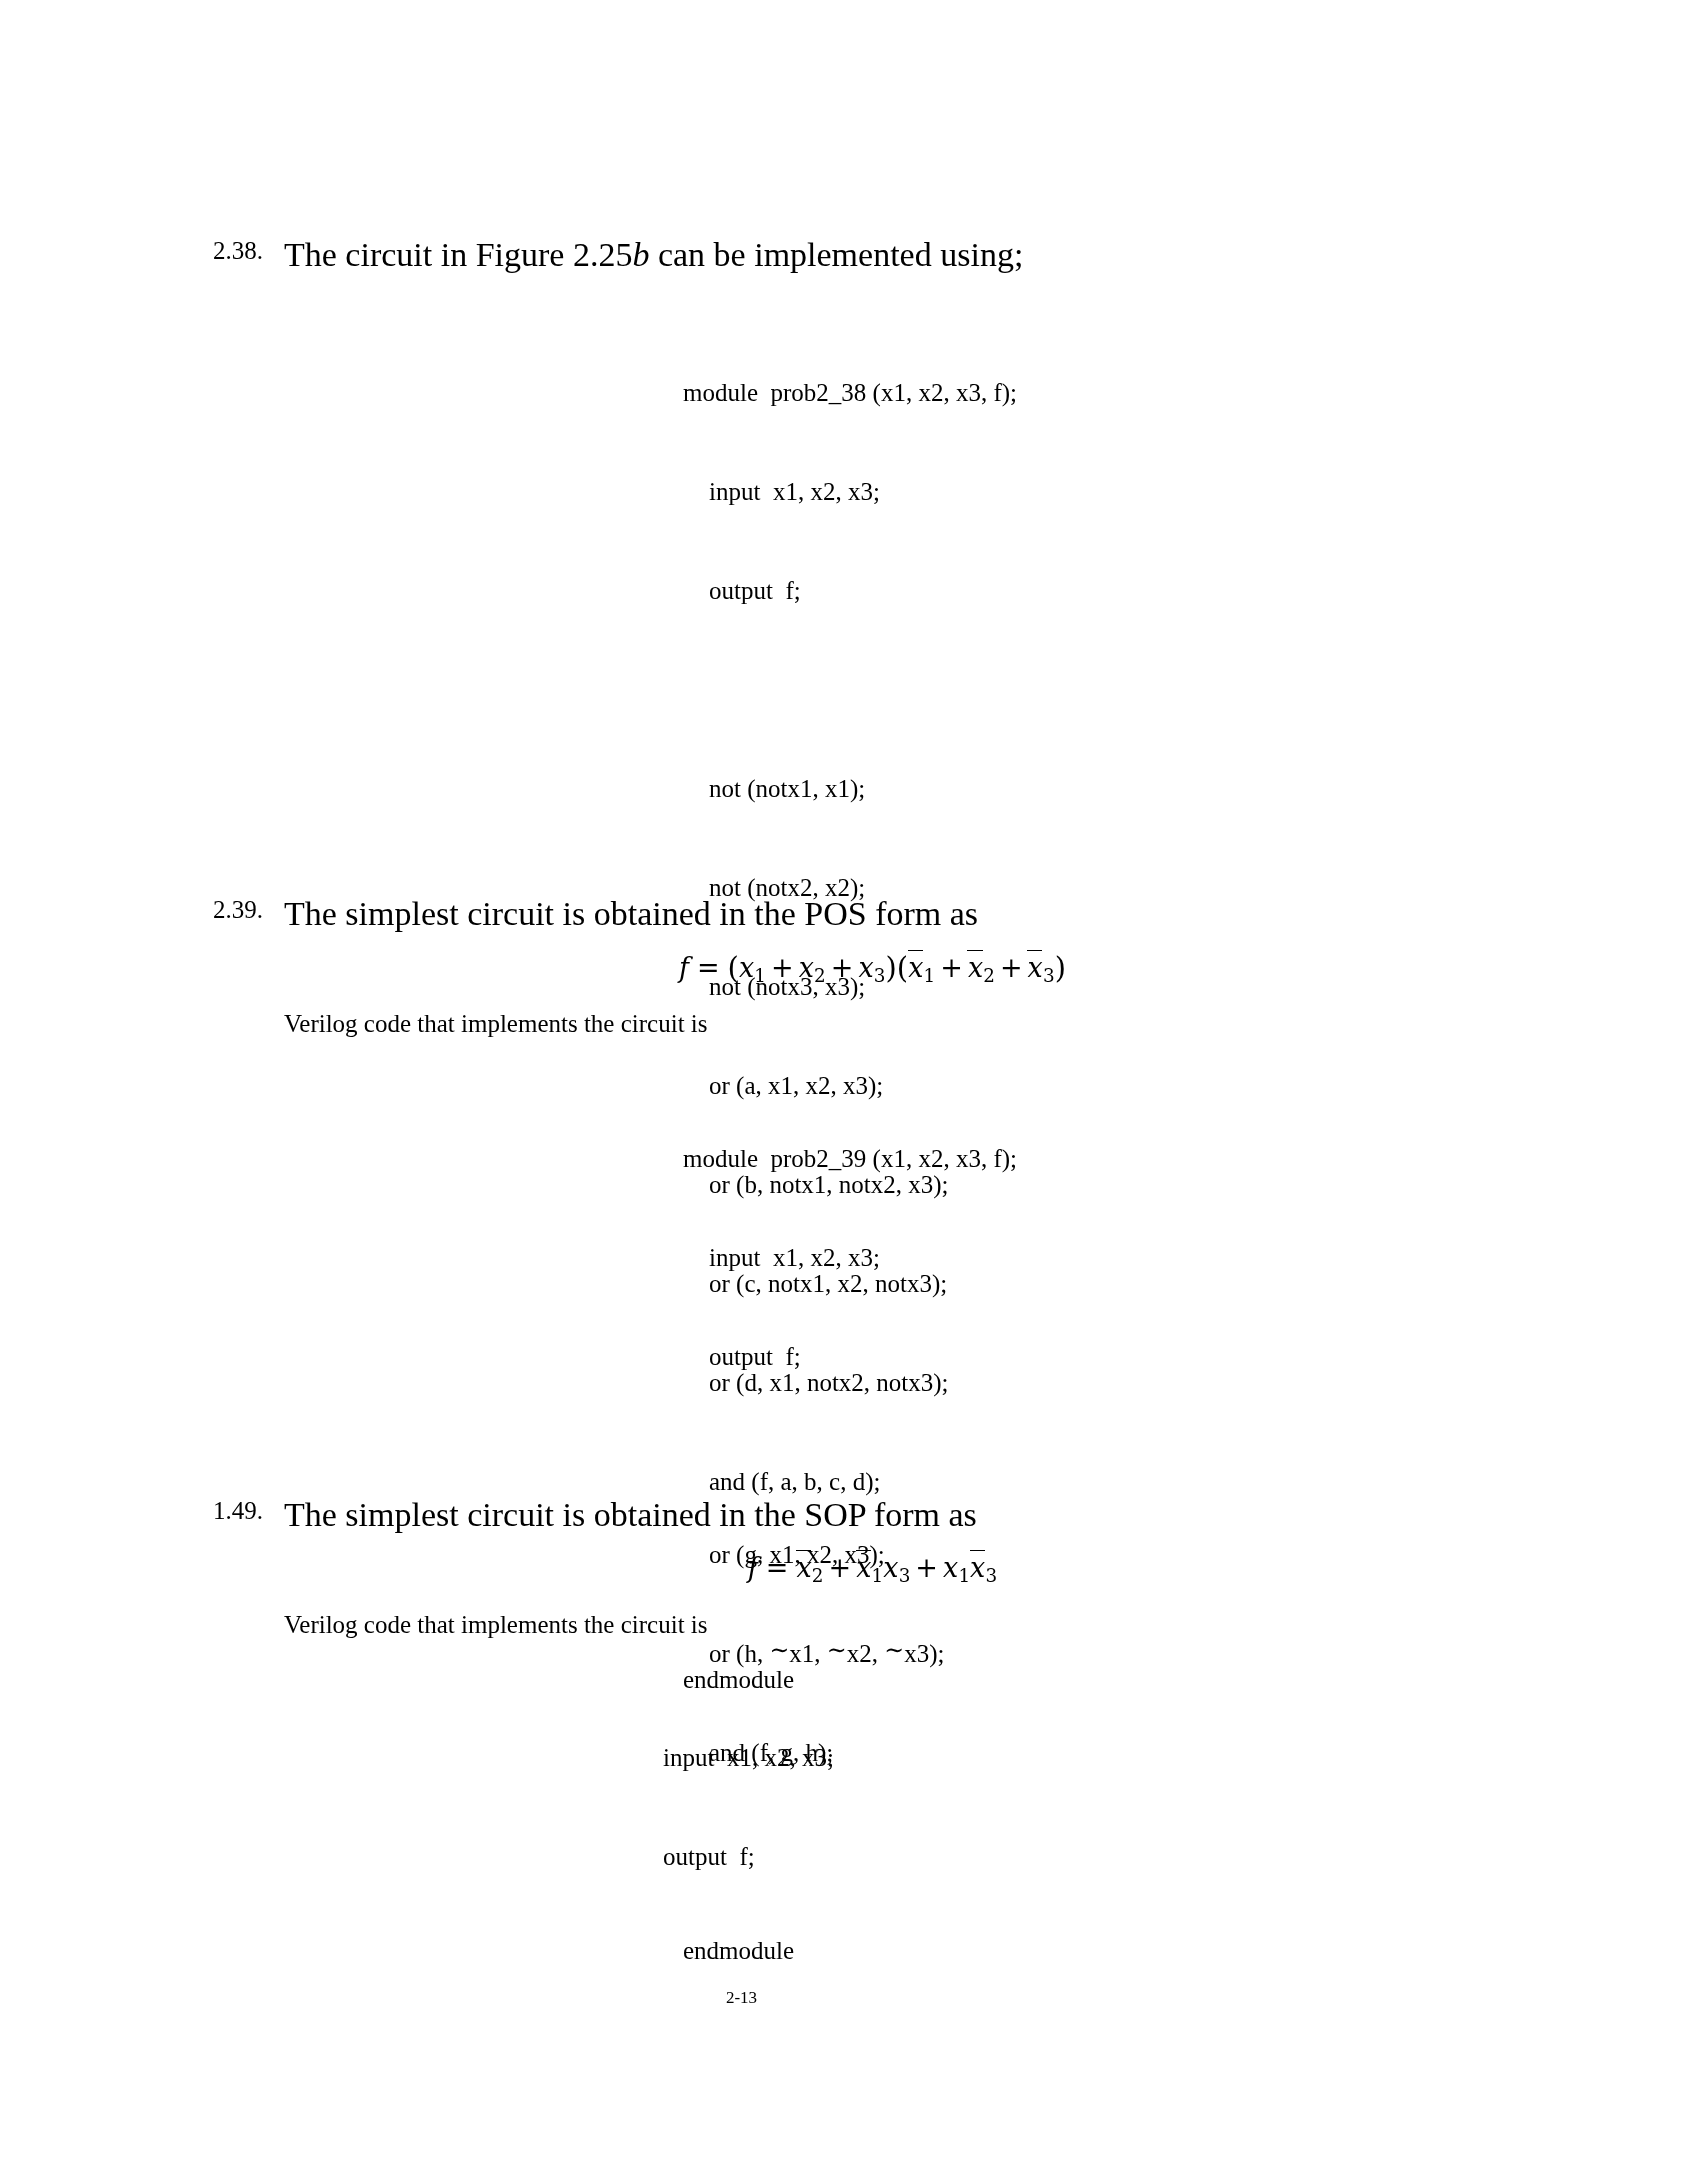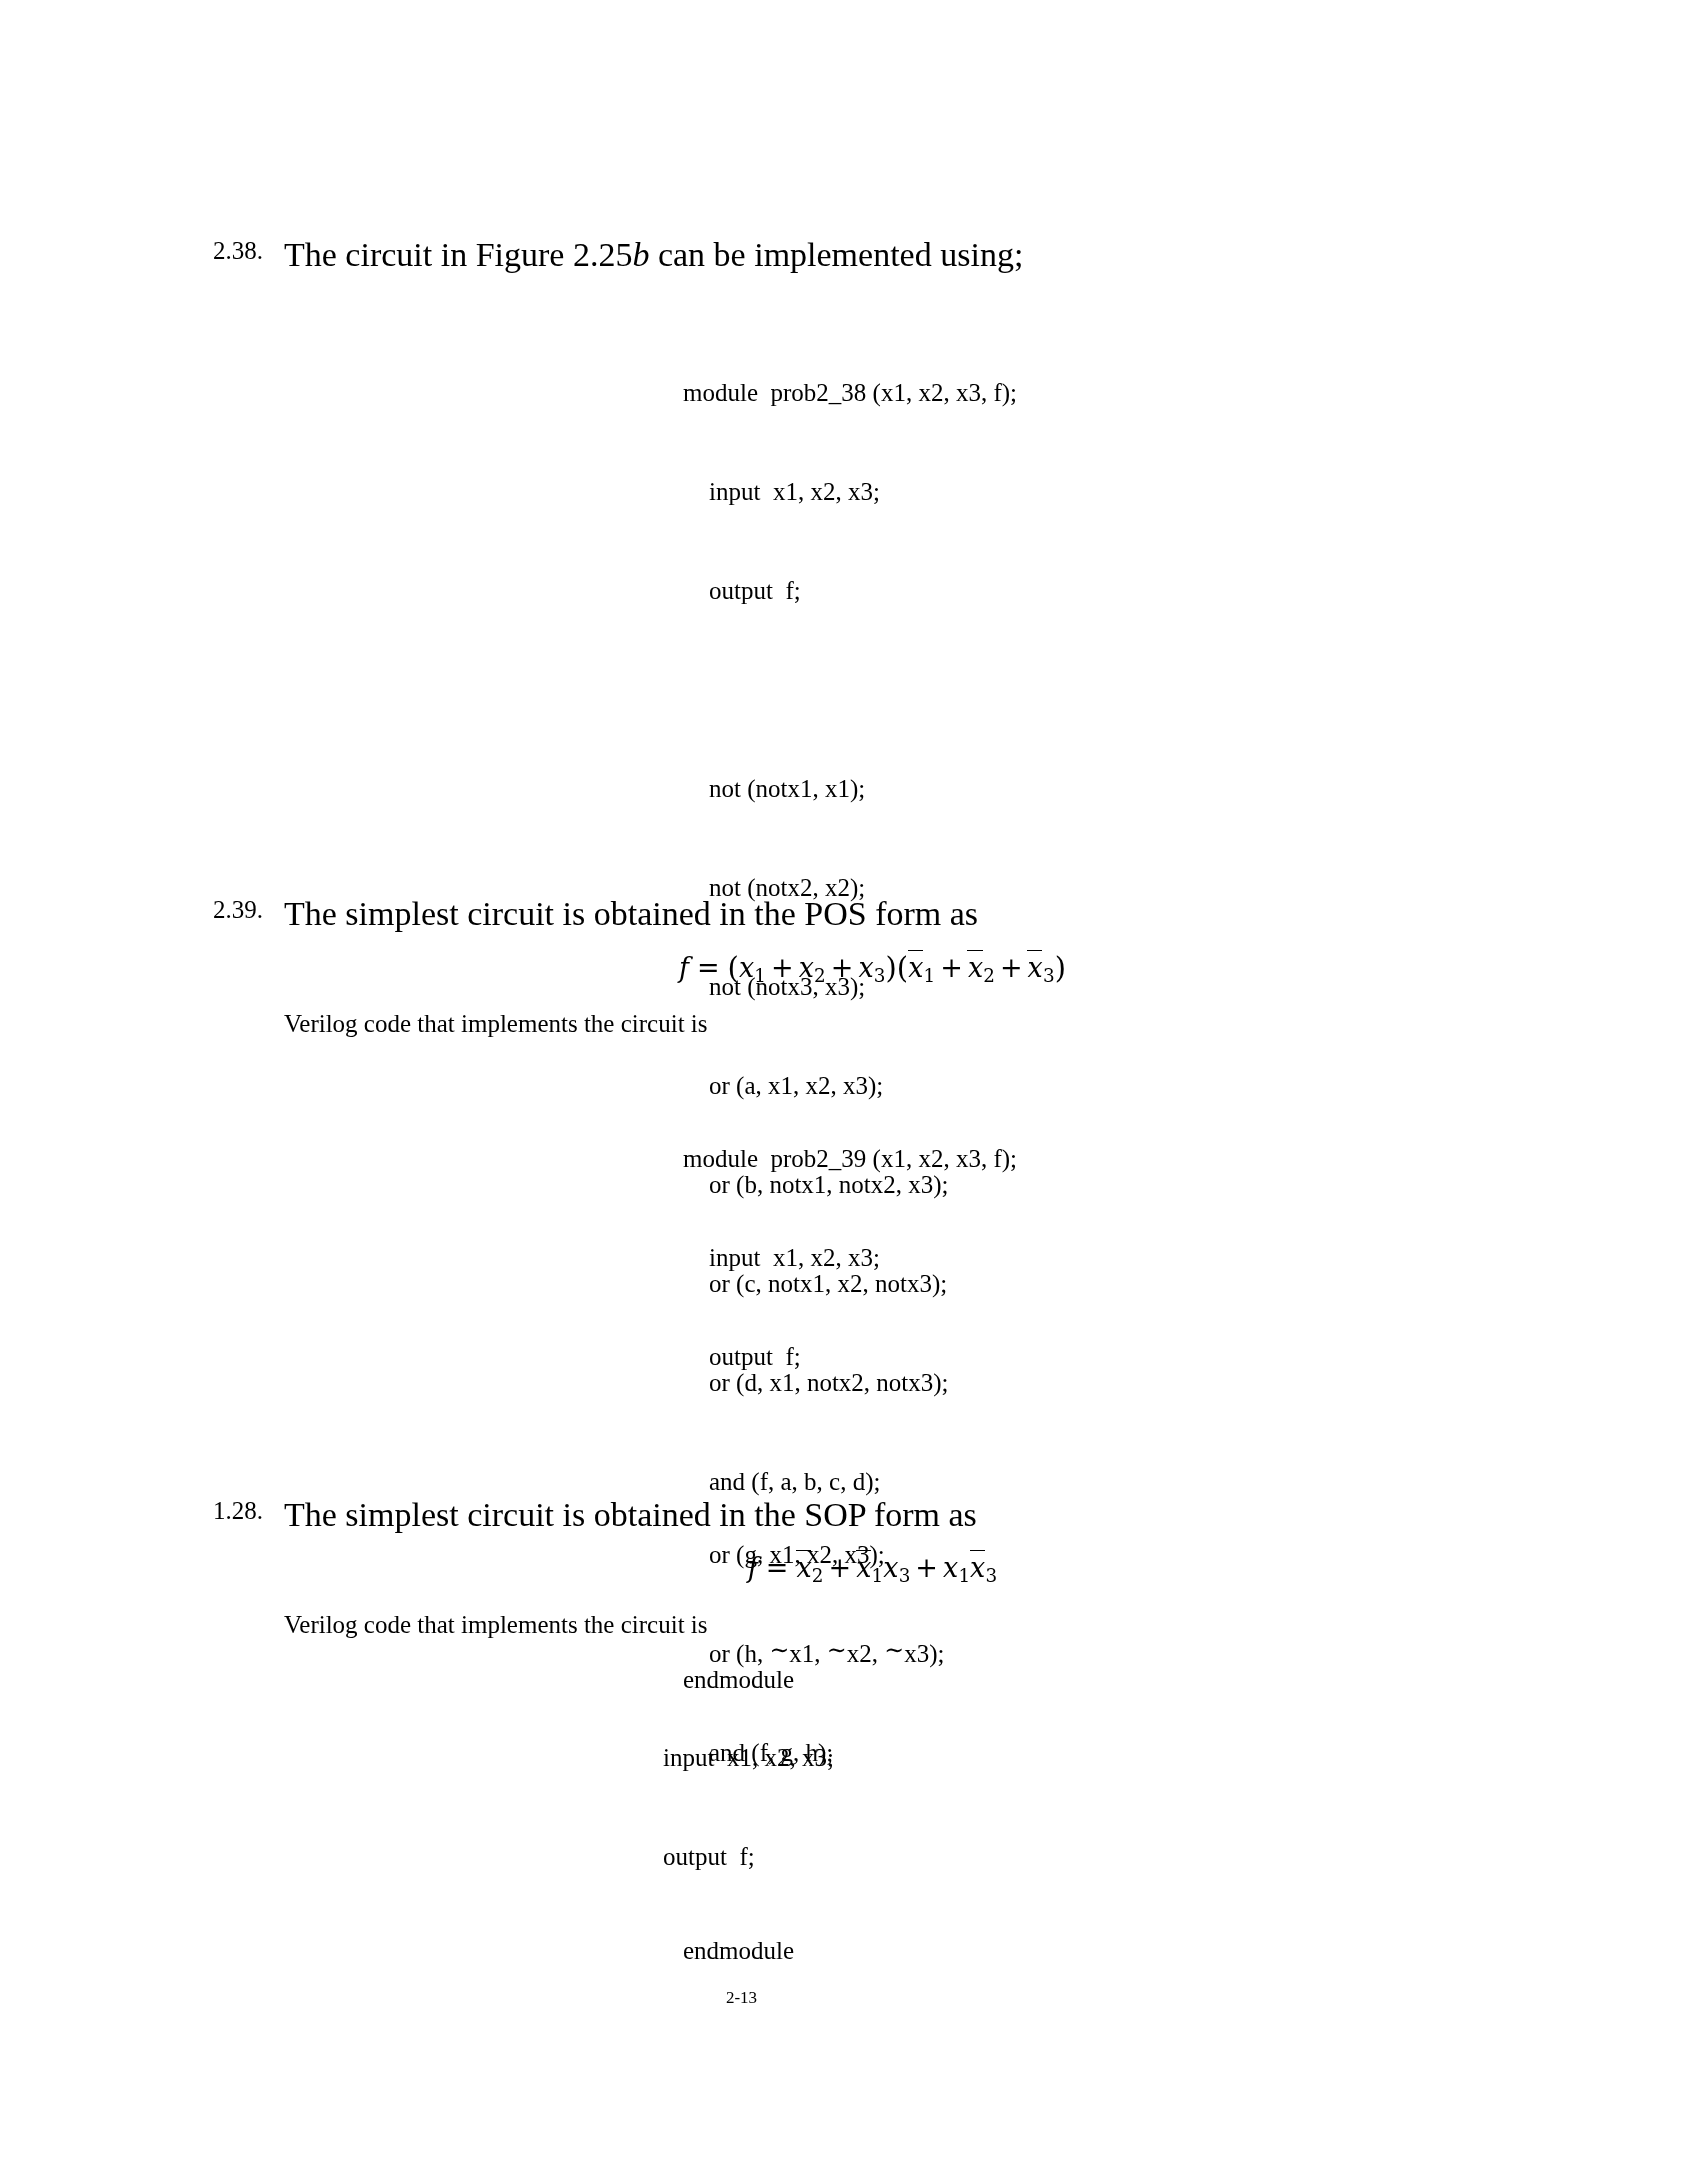--- a/index.html
+++ b/index.html
@@ -195,21 +195,21 @@
     <div class="code-line blank">&nbsp;</div>
     <div class="code-line indent1"><span class="kw">or</span><span> </span><span>(g, x1, x2, x3);</span></div>
     <div class="code-line indent1"><span class="kw">or</span><span> </span><span>(h, </span><span class="sim">∼</span><span>x1, </span><span class="sim">∼</span><span>x2, </span><span class="sim">∼</span><span>x3);</span></div>
     <div class="code-line indent1"><span class="kw">and</span><span> </span><span>(f, g, h);</span></div>
     <div class="code-line blank">&nbsp;</div>
     <div class="code-line"><span class="kw">endmodule</span></div>
   </div>
 
   <div class="problem" style="top:1498px;">
     <div class="prob-head">
-      <span class="prob-num">1.28.</span>
+      <span class="prob-num">1.49.</span>
       <span class="prob-text">The simplest circuit is obtained in the SOP form as</span>
     </div>
   </div>
 
   <div class="math" style="top:1552px;">
     <span class="mi">f</span><span class="eq">=</span><span class="mi"><span class="ovl">x</span><sub>2</sub></span><span class="op">+</span><span class="mi"><span class="ovl">x</span><sub>1</sub></span><span class="mi">x<sub>3</sub></span><span class="op">+</span><span class="mi">x<sub>1</sub></span><span class="mi"><span class="ovl">x</span><sub>3</sub></span>
   </div>
 
   <div class="body-line" style="top:1611px;">Verilog code that implements the circuit is</div>
 

